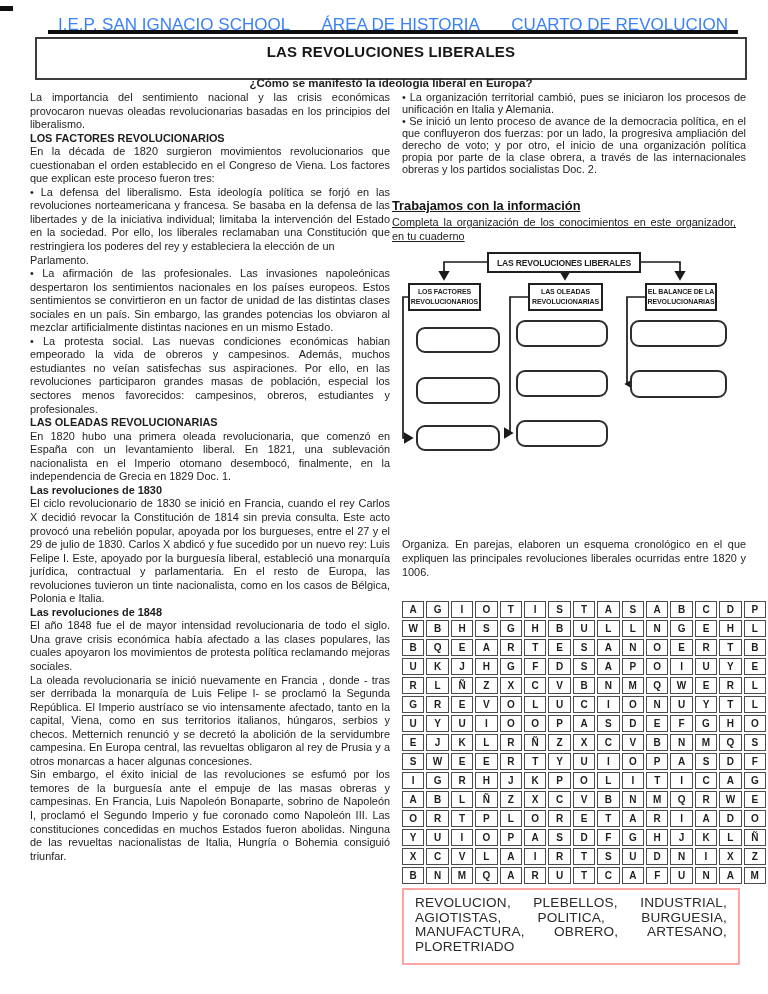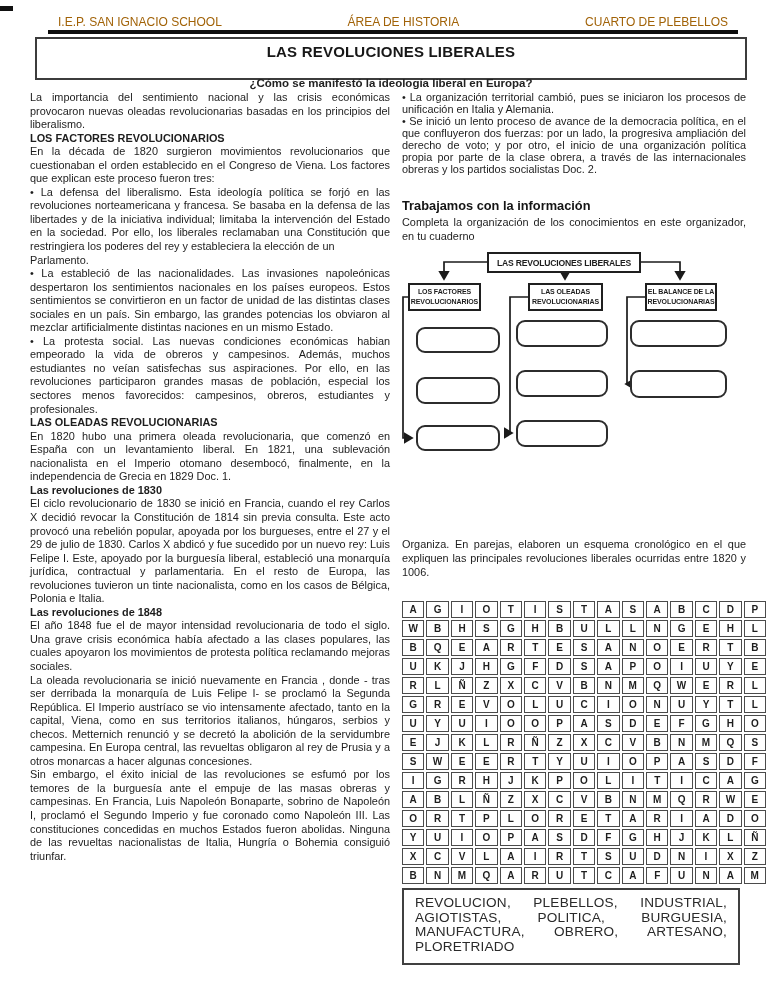--- a/index.html
+++ b/index.html
@@ -1,35 +1,35 @@
 <!DOCTYPE html>
 <html><head>
 <meta charset="utf-8">
 <style>
   * { margin:0; padding:0; box-sizing:border-box; }
   html,body { width:768px; height:994px; background:#ffffff; font-family:"Liberation Sans", sans-serif; color:#1d1d1d; }
   .page { position:relative; width:768px; height:994px; background:#fff; overflow:hidden; }
 
   
   .scan-artifact { position:absolute; left:0; top:6px; width:13px; height:5px; background:#111; }
-  .hdr { position:absolute; left:48px; top:15px; width:690px; display:flex; justify-content:space-between; align-items:center; font-size:12px; color:#a16207; }
+  .hdr { position:absolute; left:48px; top:15px; width:690px; display:flex; justify-content:space-between; align-items:center; font-size:17px; color:#3b82f6; }
   .hdr span { padding:0 10px; }
   .hdr-rule { position:absolute; left:48px; top:30px; width:690px; height:4px; background:#0d0d0d; }
 
   .title-box { position:absolute; left:35px; top:37px; width:712px; height:43px; border:2px solid #3c3c3c; text-align:center; }
   .title-main { font-weight:bold; font-size:15px; margin-top:4px; letter-spacing:.2px; color:#171717; }
   .title-sub { font-weight:bold; font-size:11.5px; margin-top:17px; color:#222; }
 
   
   .colL { position:absolute; left:30px; top:91px; width:360px; font-size:10.9px; line-height:13.55px; text-align:justify; }
   .colR-top { position:absolute; left:402px; top:91px; width:344px; font-size:10.9px; line-height:12px; text-align:justify; }
   .b { font-weight:normal; }
   p.h { font-weight:bold; text-align:left; }
 
-  .trabajamos { position:absolute; left:402px; top:198px; width:344px; }
+  .trabajamos { position:absolute; left:392px; top:198px; width:344px;text-decoration:underline; }
   .trabajamos .big-h { font-weight:bold; font-size:12.8px; margin-bottom:3px; color:#151515; }
   .trabajamos p { font-size:10.9px; line-height:13.55px; text-align:justify; }
 
   
   .organizer { position:absolute; left:402px; top:248px; width:346px; height:214px; }
   .organizer svg { position:absolute; left:0; top:0; }
   .obox { position:absolute; background:#fff; border:2px solid #1f1f1f; display:flex; align-items:center; justify-content:center; text-align:center; font-weight:bold; }
   .o-root { left:85px; top:4px; width:154px; height:21px; font-size:8.6px; letter-spacing:-0.2px; }
   .o-cat { font-size:7px; line-height:1.5; white-space:pre-line; letter-spacing:-0.1px; }
   .o-cat1 { left:6px;   top:35px; width:73px; height:28px; }
@@ -45,48 +45,48 @@
   .oe-r1 { left:228px; top:72px;  width:97px; height:27px; }
   .oe-r2 { left:228px; top:122px; width:97px; height:28px; }
 
   .analiza { position:absolute; left:402px; top:469px; width:344px; font-size:10.9px; line-height:13.9px; text-align:justify; }
   .organiza { position:absolute; left:402px; top:538px; width:344px; font-size:10.9px; line-height:13.9px; text-align:justify; }
 
   
   .ws-grid { position:absolute; left:402px; top:601px; width:364px; display:grid; grid-template-columns:repeat(15,1fr); gap:2px; }
   .ws-cell { height:17px; border:1px solid #4b4b4b; background:#fff; display:flex; align-items:center; justify-content:center; font-weight:bold; font-size:10px; color:#1e1e1e; }
 
-  .word-box { position:absolute; left:402px; top:888px; width:338px; border:2px solid #404040; padding:6px 11px 9px 11px; font-size:13.6px; line-height:14.6px; text-align:justify; color:#2a2a2a; letter-spacing:.2px; }
+  .word-box { position:absolute; left:402px; top:888px; width:338px; border:2px solid #fca5a5; padding:6px 11px 9px 11px; font-size:13.6px; line-height:14.6px; text-align:justify; color:#2a2a2a; letter-spacing:.2px; }
 </style>
 </head>
 <body>
 
 <div class="page">
 
   <div class="scan-artifact"></div>
 
   <div class="hdr">
     <span>I.E.P.  SAN IGNACIO SCHOOL</span>
     <span>ÁREA DE HISTORIA</span>
-    <span>CUARTO DE PLEBELLOS</span>
+    <span>CUARTO DE REVOLUCION</span>
   </div>
   <div class="hdr-rule"></div>
 
   <div class="title-box">
     <div class="title-main">LAS REVOLUCIONES LIBERALES</div>
     <div class="title-sub">¿Cómo se manifestó la ideología liberal en Europa?</div>
   </div>
 
   <div class="colL">
     <p>La importancia del sentimiento nacional y las crisis económicas provocaron nuevas oleadas revolucionarias basadas en los principios del liberalismo.</p>
     <p class="h">LOS FACTORES REVOLUCIONARIOS</p>
     <p>En la década de 1820 surgieron movimientos revolucionarios que cuestionaban el orden establecido en el Congreso de Viena. Los factores que explican este proceso fueron tres:</p>
     <p><span class="b">• La defensa del liberalismo</span><span>. Esta ideología política se forjó en las revoluciones norteamericana y francesa. Se basaba en la defensa de las libertades y de la iniciativa individual; limitaba la intervención del Estado en la sociedad. Por ello, los liberales reclamaban una Constitución que restringiera los poderes del rey y estableciera la elección de un</span></p>
     <p>Parlamento.</p>
-    <p><span class="b">• La estableció de las nacionalidades</span><span>. Las invasiones napoleónicas despertaron los sentimientos nacionales en los países europeos. Estos sentimientos se convirtieron en un factor de unidad de las distintas clases sociales en un país. Sin embargo, las grandes potencias los obviaron al mezclar artificialmente distintas naciones en un mismo Estado.</span></p>
+    <p><span class="b">• La afirmación de las profesionales</span><span>. Las invasiones napoleónicas despertaron los sentimientos nacionales en los países europeos. Estos sentimientos se convirtieron en un factor de unidad de las distintas clases sociales en un país. Sin embargo, las grandes potencias los obviaron al mezclar artificialmente distintas naciones en un mismo Estado.</span></p>
     <p><span class="b">• La protesta social</span><span>. Las nuevas condiciones económicas habian empeorado la vida de obreros y campesinos. Además, muchos estudiantes no veían satisfechas sus aspiraciones. Por ello, en las revoluciones participaron grandes masas de población, especial los sectores menos favorecidos: campesinos, obreros, estudiantes y profesionales.</span></p>
     <p class="h">LAS OLEADAS REVOLUCIONARIAS</p>
     <p>En 1820 hubo una primera oleada revolucionaria, que comenzó en España con un levantamiento liberal. En 1821, una sublevación nacionalista en el Imperio otomano desembocó, finalmente, en la independencia de Grecia en 1829 Doc. 1.</p>
     <p class="h">Las revoluciones de 1830</p>
     <p>El ciclo revolucionario de 1830 se inició en Francia, cuando el rey Carlos X decidió revocar la Constitución de 1814 sin previa consulta. Este acto provocó una rebelión popular, apoyada por los burgueses, entre el 27 y el 29 de julio de 1830. Carlos X abdicó y fue sucedido por un nuevo rey: Luis Felipe I. Este, apoyado por la burguesía liberal, estableció una monarquía jurídica, contractual y parlamentaria. En el resto de Europa, las revoluciones tuvieron un tinte nacionalista, como en los casos de Bélgica, Polonia e Italia.</p>
     <p class="h">Las revoluciones de 1848</p>
     <p>El año 1848 fue el de mayor intensidad revolucionaria de todo el siglo. Una grave crisis económica había afectado a las clases populares, las cuales apoyaron los movimientos de protesta política reclamando mejoras sociales.</p>
     <p>La oleada revolucionaria se inició nuevamente en Francia , donde - tras ser derribada la monarquía de Luis Felipe I- se proclamó la Segunda República. El Imperio austríaco se vio intensamente afectado, tanto en la capital, Viena, como en sus territorios italianos, húngaros, serbios y checos. Metternich renunció y se decretó la abolición de la servidumbre campesina. En Europa central, las revueltas obligaron al rey de Prusia y a otros monarcas a hacer algunas concesiones.</p>
     <p>Sin embargo, el éxito inicial de las revoluciones se esfumó por los temores de la burguesía ante el empuje de las masas obreras y campesinas. En Francia, Luis Napoleón Bonaparte, sobrino de Napoleón I, proclamó el Segundo Imperio y fue coronado como Napoleón III. Las constituciones concedidas en muchos Estados fueron abolidas. Ninguna de las revueltas nacionalistas de Italia, Hungría o Bohemia consiguió triunfar.</p>
   </div>

